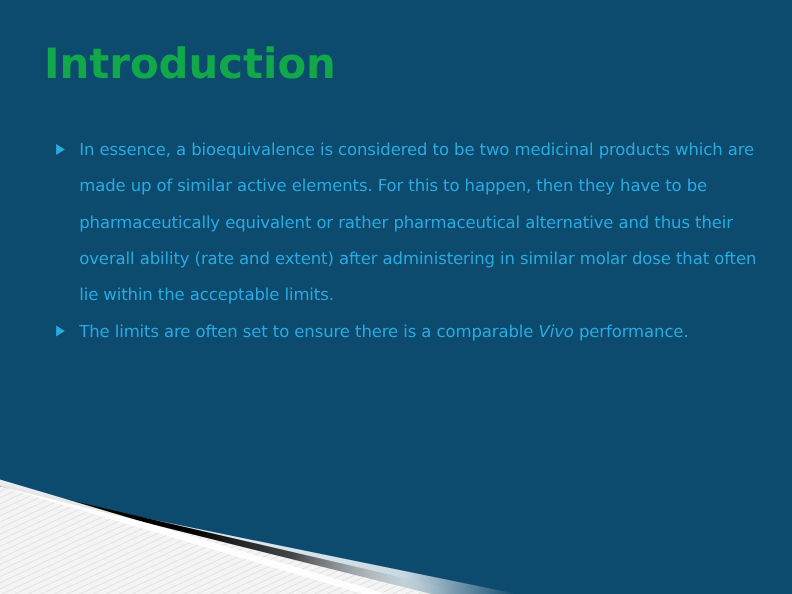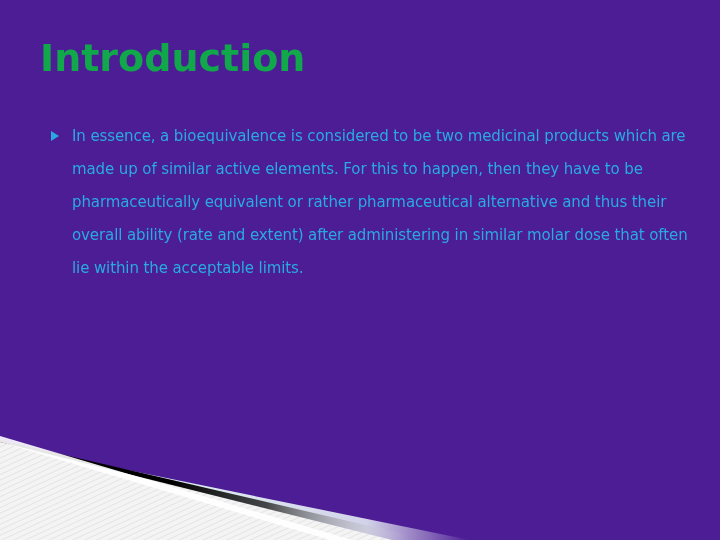--- a/index.html
+++ b/index.html
@@ -9,21 +9,21 @@
     background: #ffffff;
   }
   body {
     font-family: "DejaVu Sans", sans-serif;
   }
 
   .slide {
     position: relative;
     width: 720px;
     height: 540px;
-    background: #4c1d95;
+    background: #0c4a6e;
     overflow: hidden;
   }
 
   
   .slide-title {
     position: absolute;
     left: 40px;
     top: 38px;
     font-family: "DejaVu Sans", sans-serif;
     font-size: 38px;
@@ -99,20 +99,24 @@
 
   <div class="slide-title">Introduction</div>
 
   <div class="body-block">
 
     <div class="bullet-item">
       <span class="bullet-marker"></span>
       <span class="bullet-text"><span>In essence, a bioequivalence is considered to be two medicinal products which are made up of similar active elements. For this to happen, then they have to be pharmaceutically equivalent or rather pharmaceutical alternative and thus their overall ability (rate and extent) after administering in similar molar dose that often lie within the acceptable limits.</span></span>
     </div>
 
+    <div class="bullet-item">
+      <span class="bullet-marker"></span>
+      <span class="bullet-text"><span>The limits are often set to ensure there is a comparable </span><span class="em-italic">Vivo</span><span> performance.</span></span>
+    </div>
 
   </div>
 
   <div class="deco-corner">
     <svg viewBox="0 0 720 110" xmlns="http://www.w3.org/2000/svg" preserveAspectRatio="none">
       <defs>
         <pattern id="hatch" width="5" height="5" patternUnits="userSpaceOnUse" patternTransform="rotate(65)">
           <rect width="5" height="5" fill="#f4f4f4"></rect>
           <line x1="0" y1="0" x2="0" y2="5" stroke="#e1e1e1" stroke-width="1.6"></line>
         </pattern>

